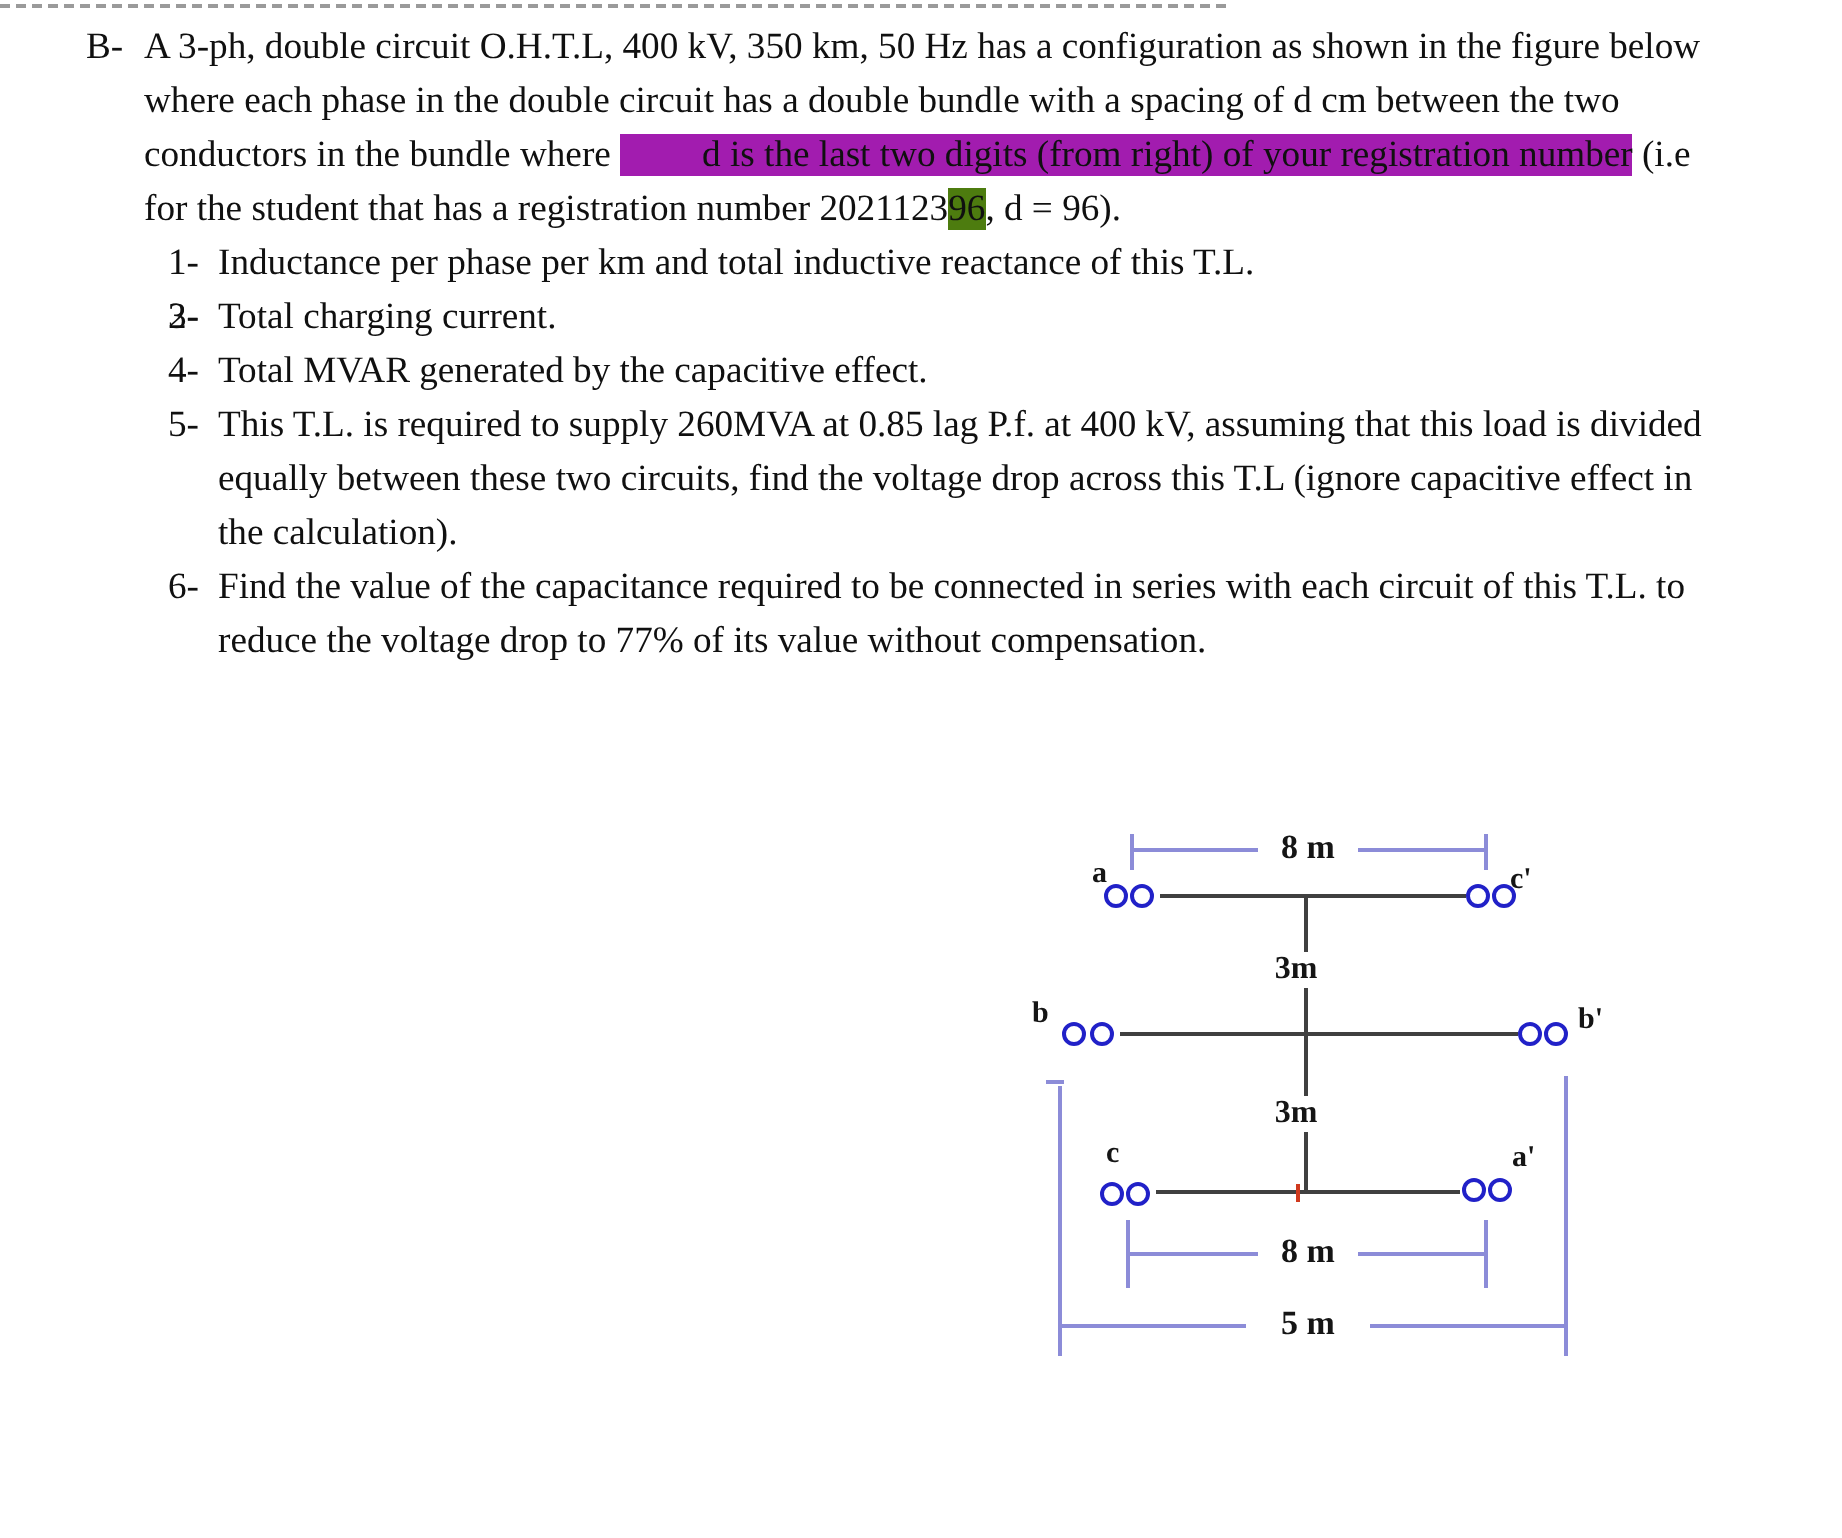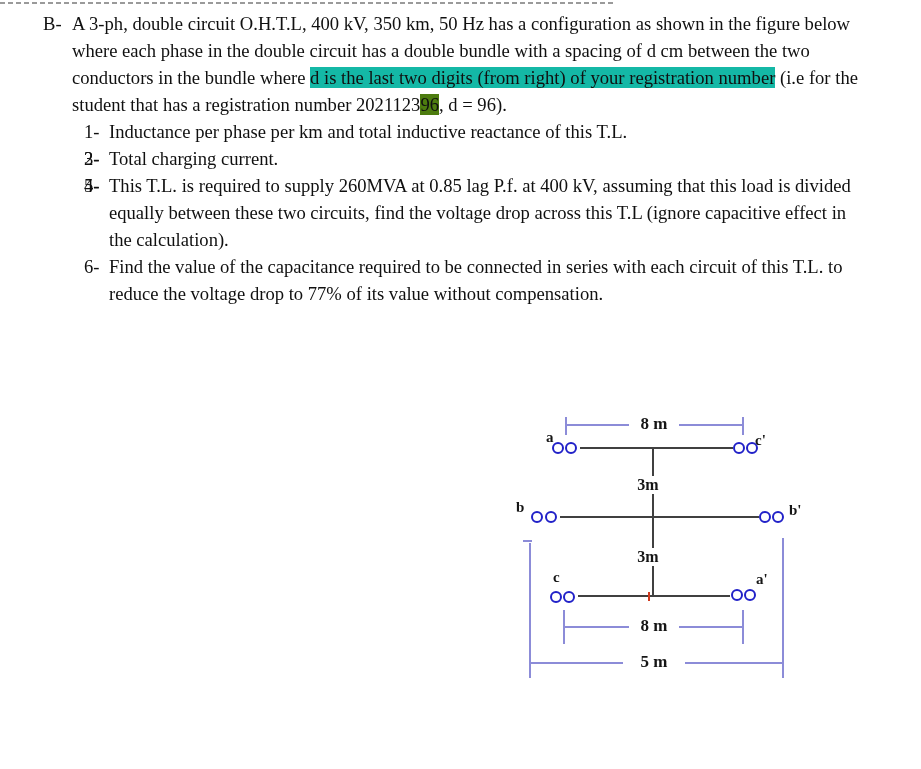--- a/index.html
+++ b/index.html
@@ -20,21 +20,21 @@
   }
 
   
   .doc {
     position: absolute; left: 43px; top: 10px; width: 820px;
     font-size: 18.6px; line-height: 27px;
   }
   .para.intro { position: relative; padding-left: 29px; }
   .marker { position: absolute; left: 0; top: 0; }
   .para.p2 { padding-left: 29px; }
-  .hl { background: #14b8a6; }
+  .hl { background: #a21caf; padding-left: 41px; }
   .hl-dark { background: #4d7c0f; }
   .item { position: relative; padding-left: 66px; }
   .item .num { position: absolute; left: 41px; top: 0; }
 
   
   .fig { position: absolute; left: 0; top: 0; width: 900px; height: 769px; }
 
   .dimline   { position: absolute; border-top: 2px solid #8c8cd8; height: 0; }
   .dimtick   { position: absolute; border-left: 2px solid #8c8cd8; width: 0; }
   .wire      { position: absolute; border-top: 2px solid #404040; height: 0; }
@@ -88,20 +88,21 @@
     </div>
     <div class="item">
       <span class="num">2-</span>
     </div>
     <div class="item">
       <span class="num">3-</span>
       <span class="itext">Total charging current.</span>
     </div>
     <div class="item">
       <span class="num">4-</span>
+      <span class="itext">Total MVAR generated by the capacitive effect.</span>
     </div>
     <div class="item">
       <span class="num">5-</span>
       <span class="itext">This T.L. is required to supply 260MVA at 0.85 lag P.f. at 400 kV, assuming that this load is divided equally between these two circuits, find the voltage drop across this T.L (ignore capacitive effect in the calculation).</span>
     </div>
     <div class="item">
       <span class="num">6-</span>
       <span class="itext">Find the value of the capacitance required to be connected in series with each circuit of this T.L. to reduce the voltage drop to 77% of its value without compensation.</span>
     </div>
   </div>

